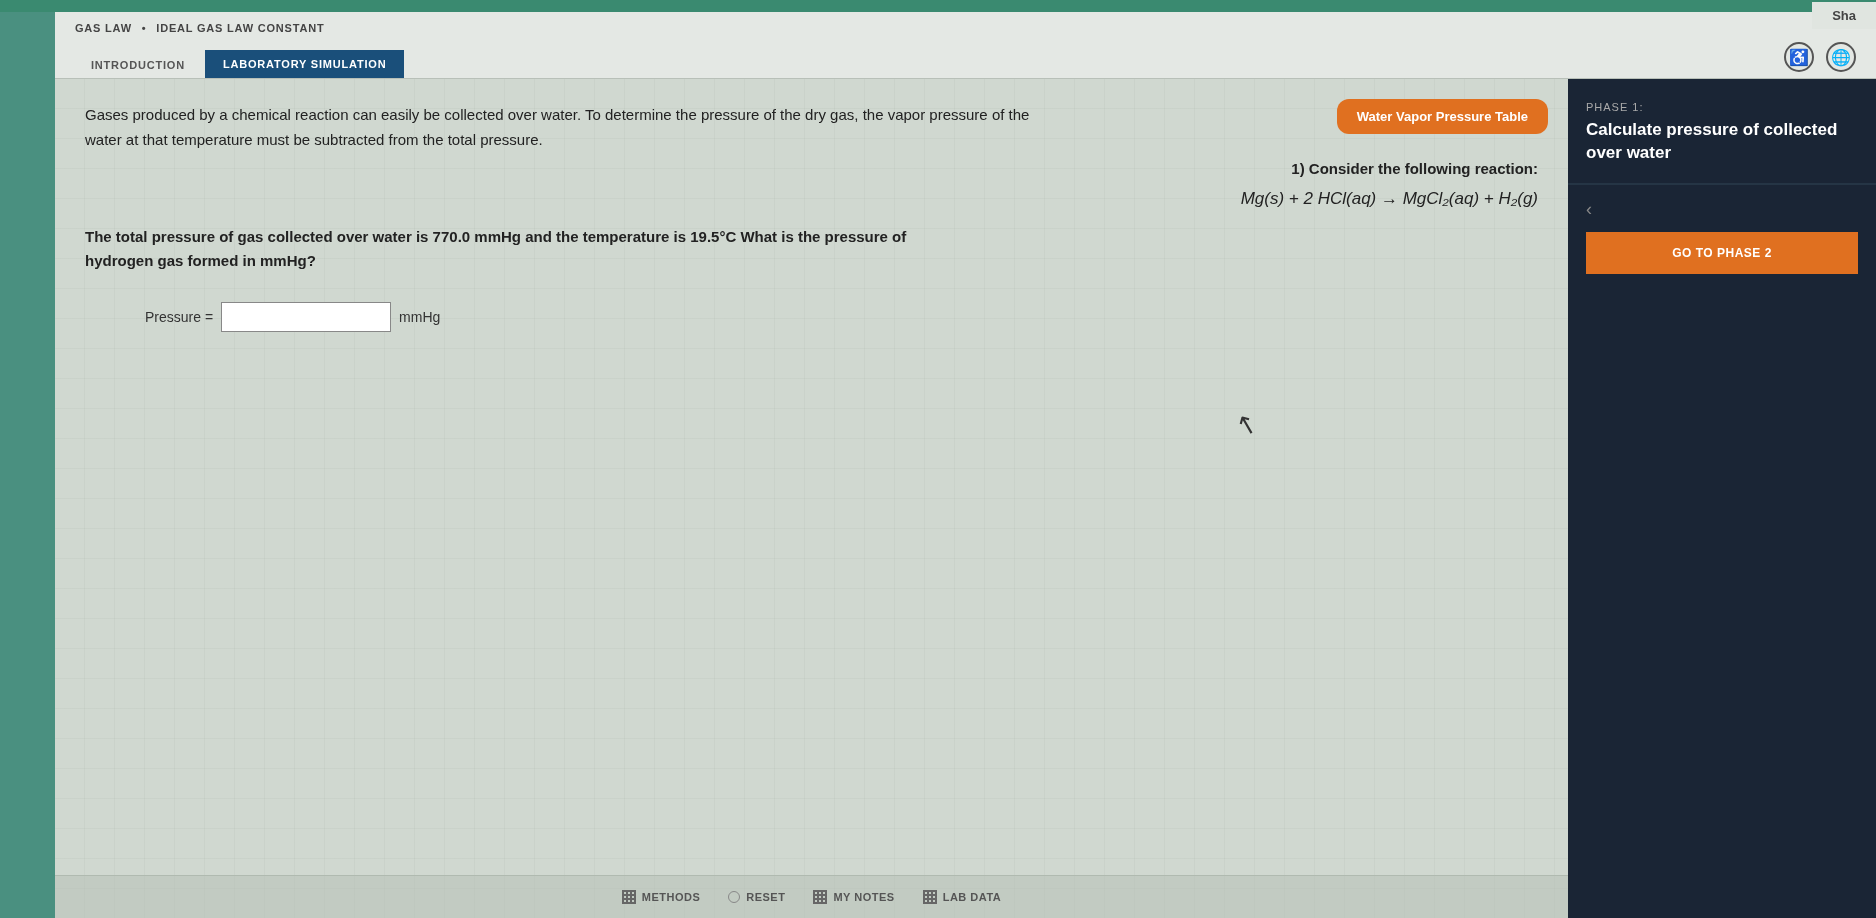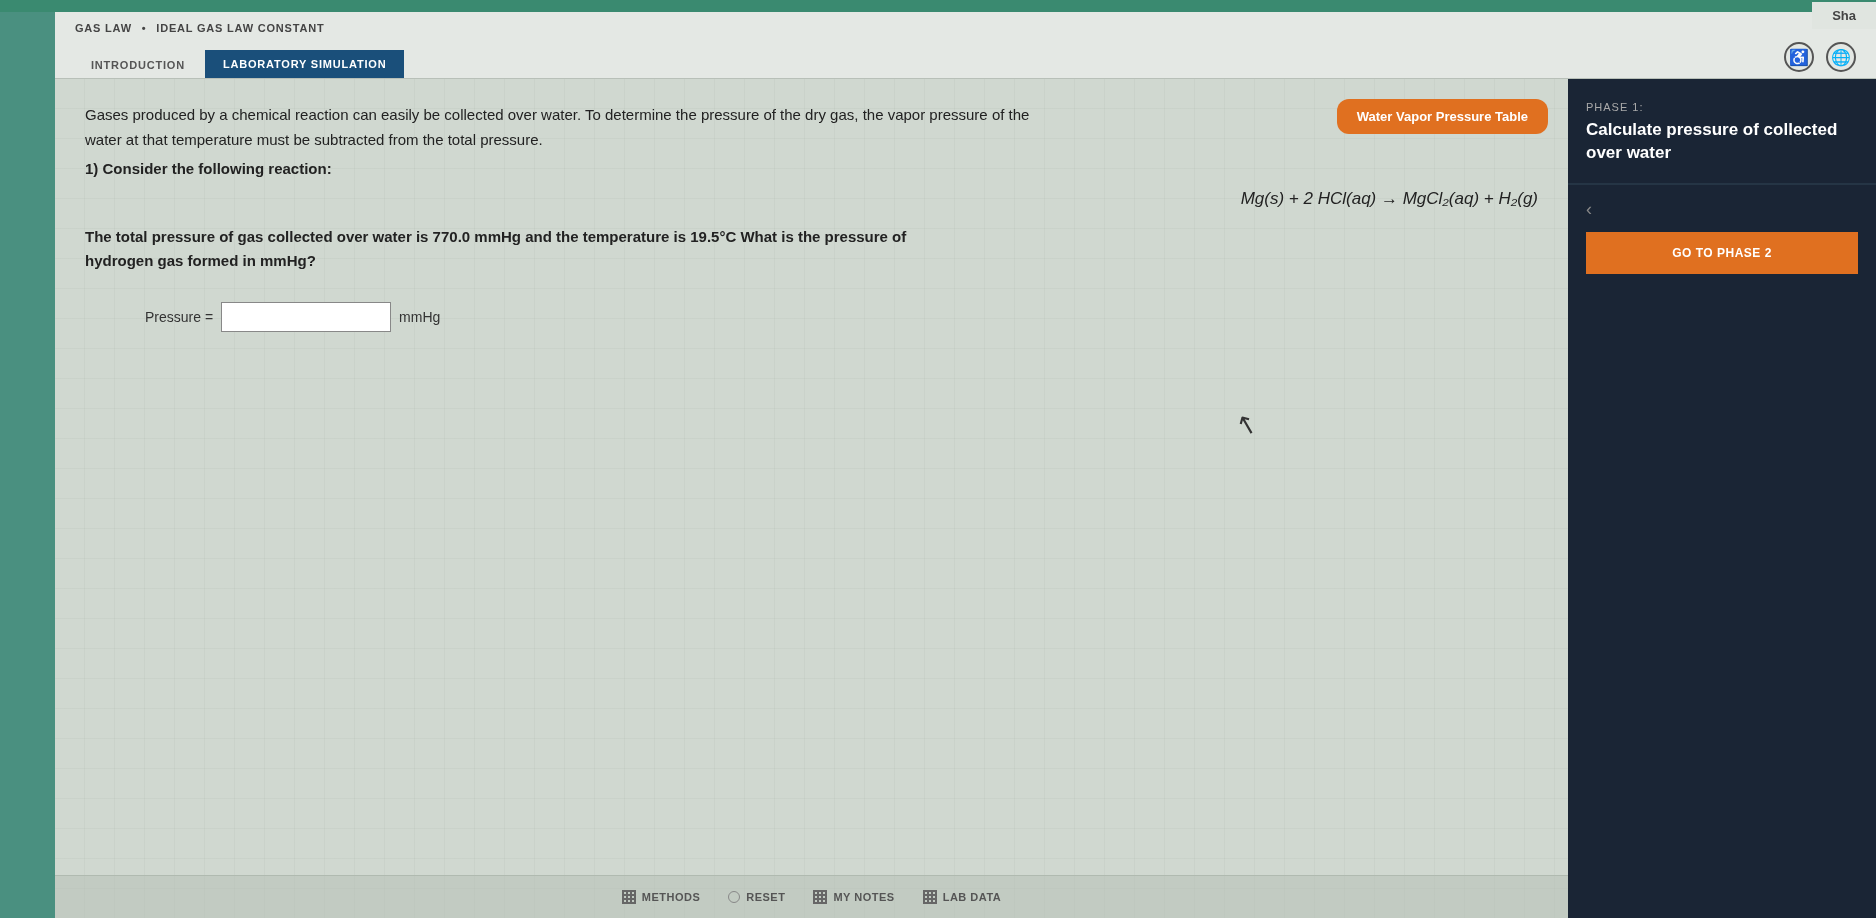--- a/index.html
+++ b/index.html
@@ -47,21 +47,21 @@
       </div>
 
       <div style="display:flex; flex:1;">
 
         <div style="flex:1; padding:24px 30px; position:relative; background-image: repeating-linear-gradient(0deg, transparent, transparent 29px, rgba(160,170,160,0.25) 30px), repeating-linear-gradient(90deg, transparent, transparent 29px, rgba(160,170,160,0.25) 30px);">
 
           <button style="position:absolute; top:20px; right:20px; background:#e07020; color:white; border:none; padding:10px 20px; font-size:13px; font-weight:bold; cursor:pointer; border-radius:12px;">Water Vapor Pressure Table</button>
 
           <p style="font-size:15px; color:#222; line-height:1.65; margin-bottom:7px; max-width:950px;">Gases produced by a chemical reaction can easily be collected over water. To determine the pressure of the dry gas, the vapor pressure of the water at that temperature must be subtracted from the total pressure.</p>
 
-          <div style="font-size:15px; font-weight:bold; color:#222; margin-bottom:12px;">1) Consider the following reaction:</div>
+          <div style="font-size:15px; font-weight:bold; color:#222; margin-bottom:12px;text-align:right;">1) Consider the following reaction:</div>
 
           <div style="font-style:italic; font-size:17px; text-align:right; margin:8px 0 16px 0; color:#222;">Mg(s) + 2 HCl(aq) → MgCl₂(aq) + H₂(g)</div>
 
           <p style="font-size:15px; color:#222; line-height:1.65; font-weight:bold; margin-bottom:28px; max-width:850px;">The total pressure of gas collected over water is 770.0 mmHg and the temperature is 19.5°C What is the pressure of hydrogen gas formed in mmHg?</p>
 
           <div style="display:flex; align-items:center; gap:8px; margin-left:60px;">
             <span style="font-size:14px; color:#333;">Pressure =</span>
             <input type="text" style="border: 1.5px solid rgb(136, 136, 136); background: white; width: 170px; height: 30px; padding: 2px 6px; font-size: 14px; outline: none;">
             <span style="font-size:14px; color:#333;">mmHg</span>
           </div>

